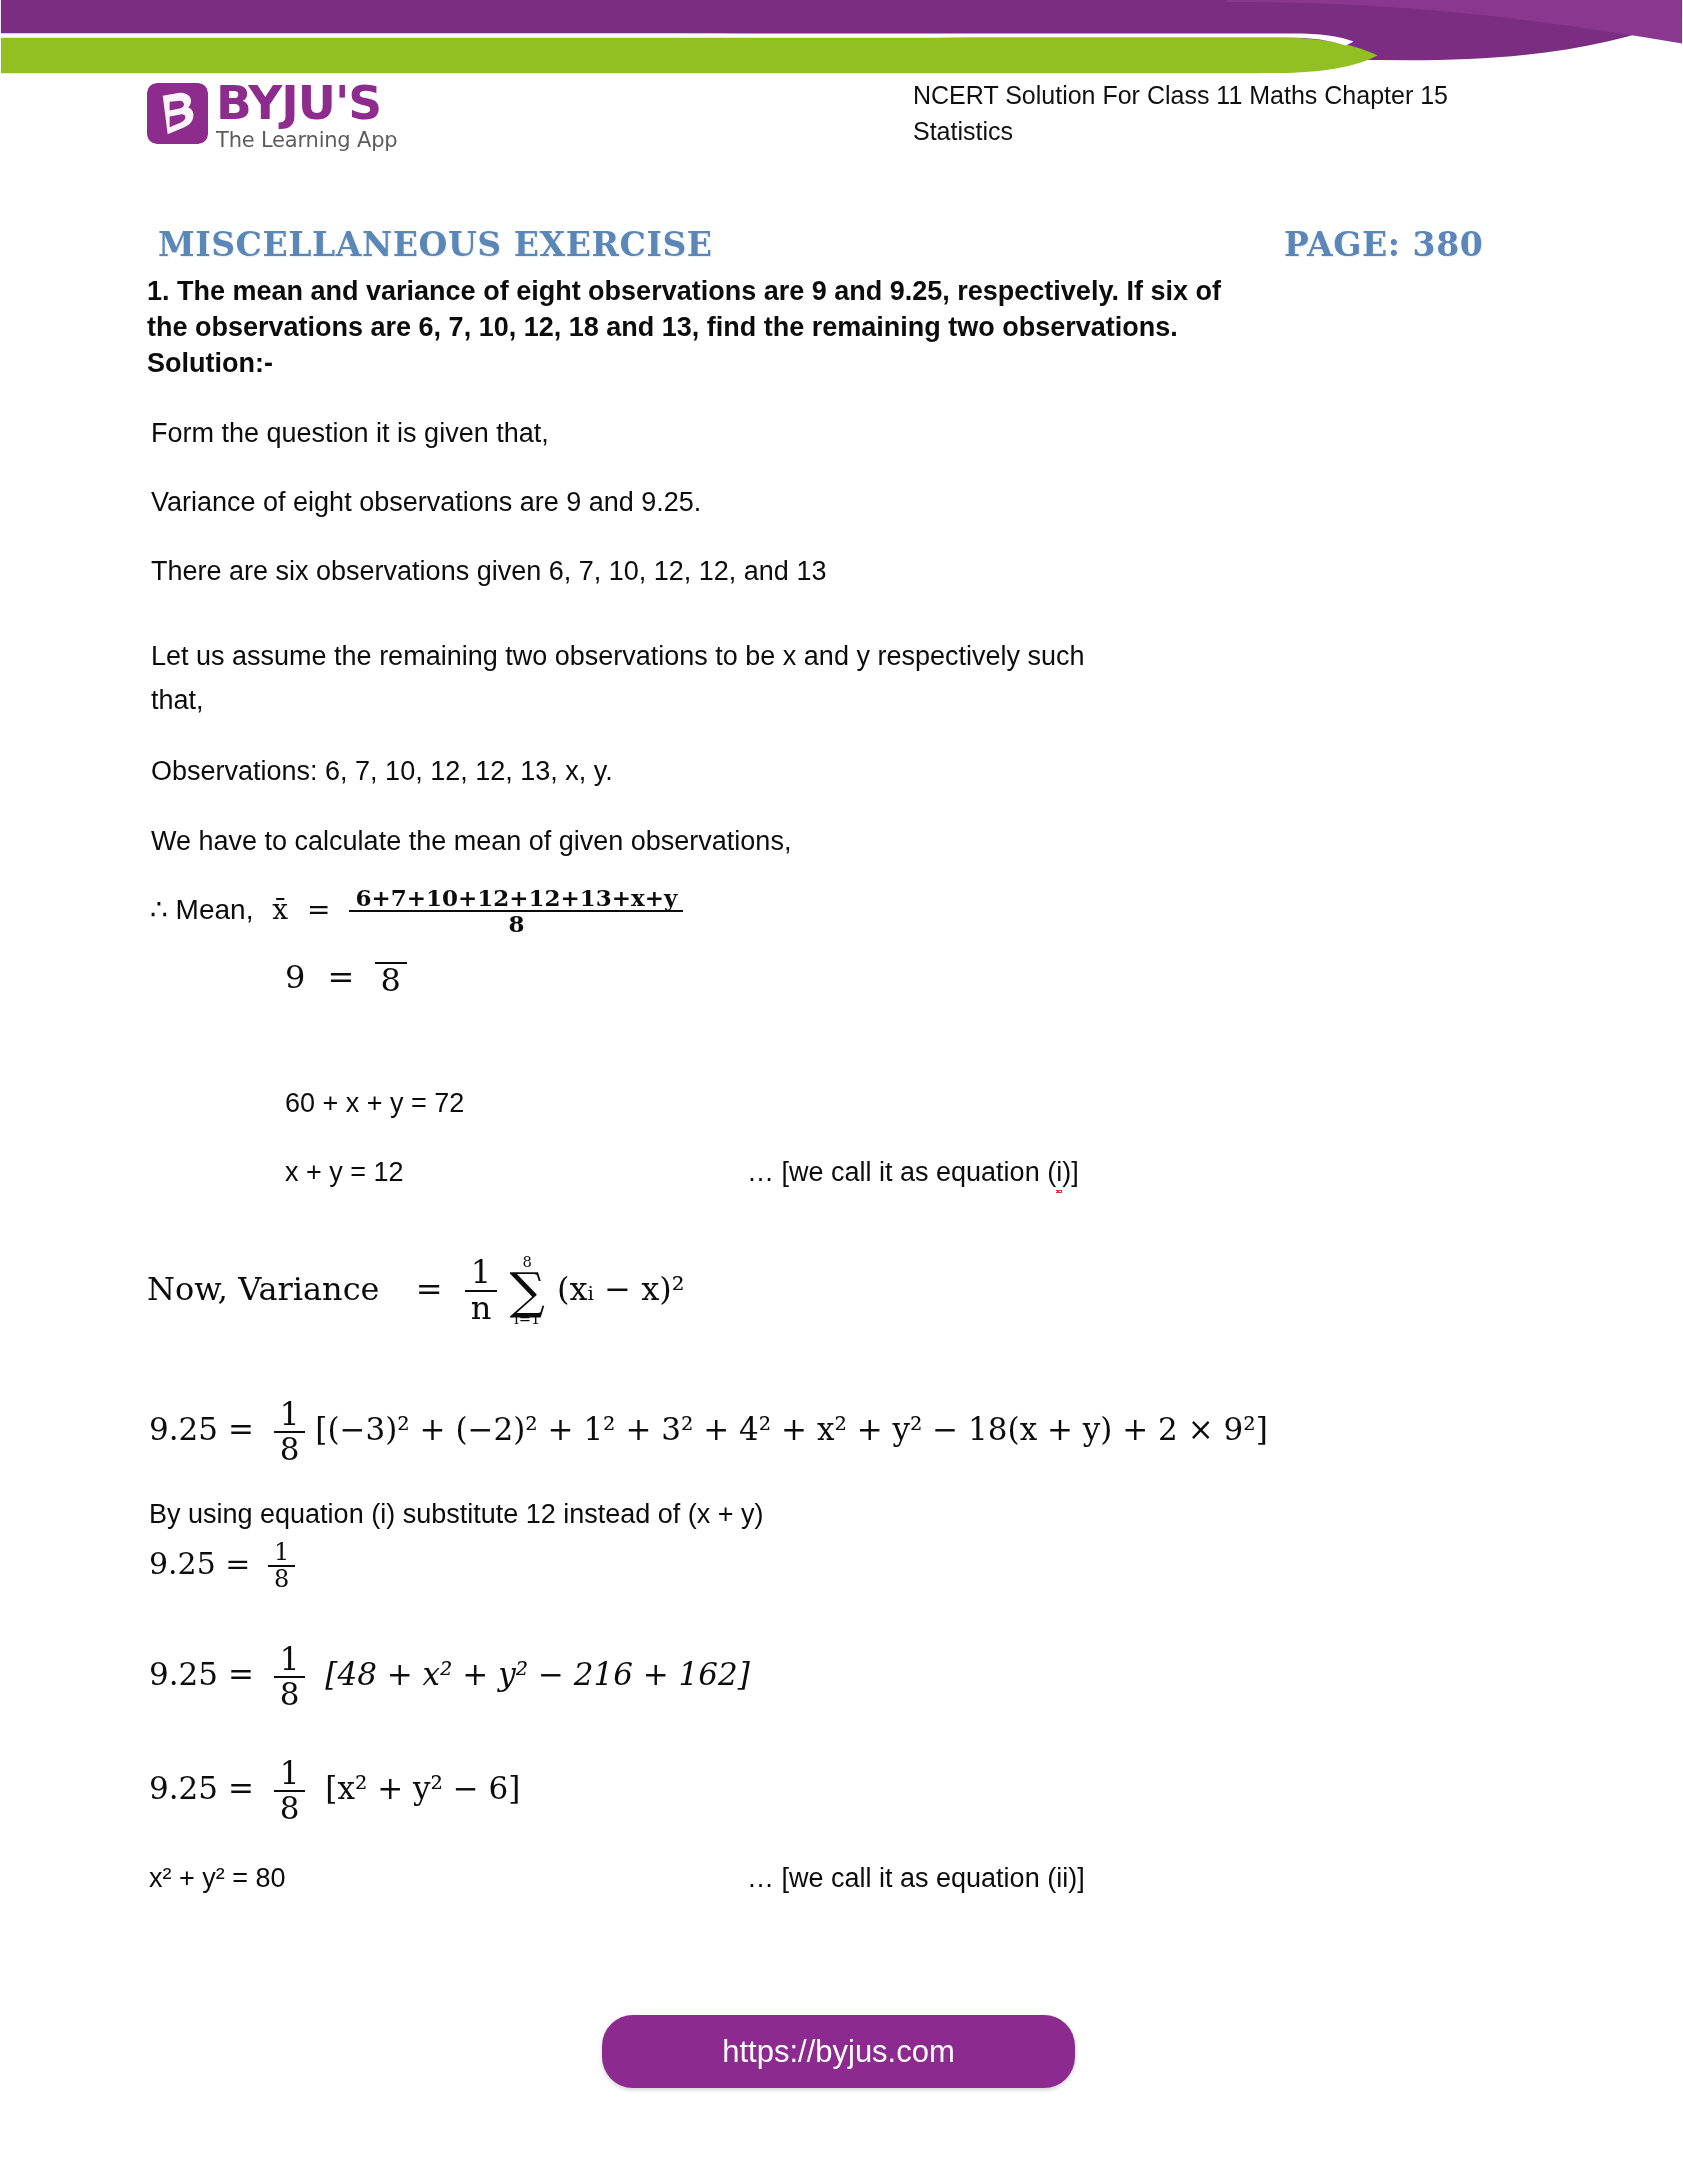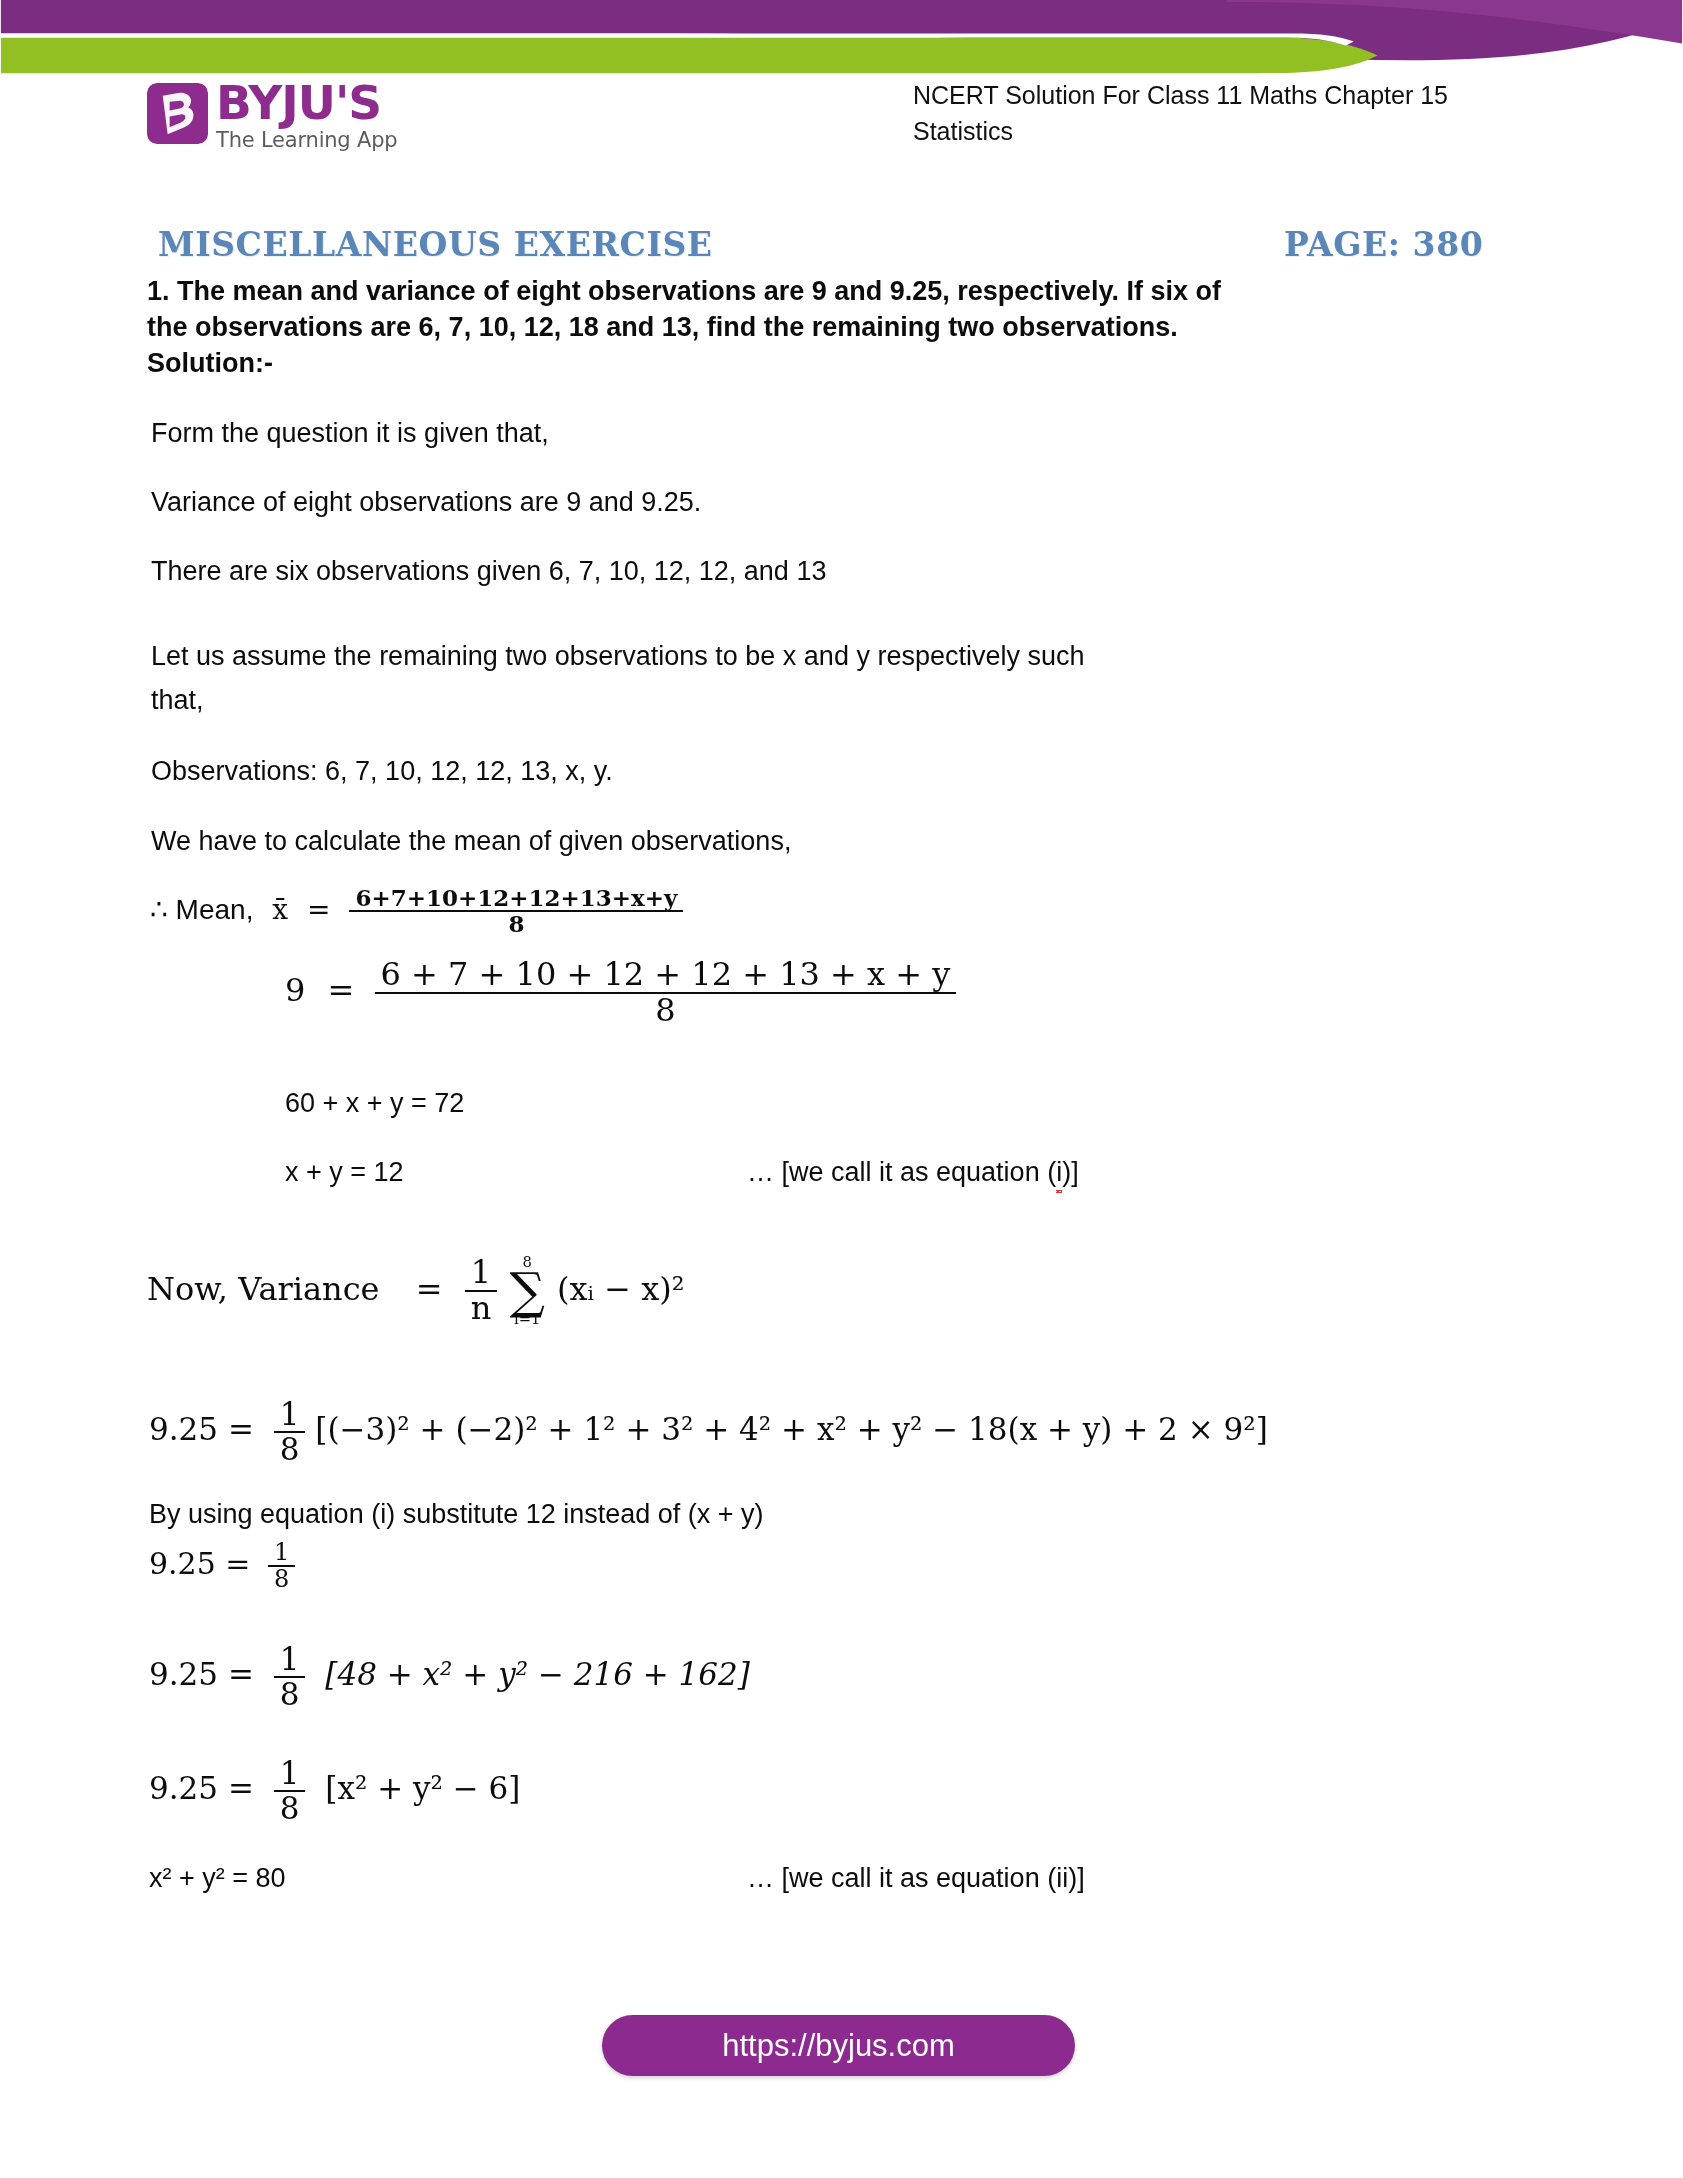--- a/index.html
+++ b/index.html
@@ -155,21 +155,21 @@
       linear-gradient(-45deg, transparent 40%, #e03030 40%, #e03030 60%, transparent 60%);
     background-size: 4px 3px;
   }
 
   
   #footer-btn {
     position: absolute;
     left: 602px;
     top: 2015px;
     width: 473px;
-    height: 61px;
+    height: 73px;
     background: #8c2a90;
     border-radius: 31px;
     display: flex;
     align-items: center;
     justify-content: center;
     box-shadow: 0 2px 4px rgba(0,0,0,0.18);
   }
   #footer-url {
     color: #ffffff;
     font-size: 31px;
@@ -234,21 +234,20 @@
     <span class="num">6+7+10+12+12+13+x+y</span>
     <span class="bar"></span>
     <span class="den">8</span>
   </span>
 </div>
 
 <div class="math" style="left:285px; top:958px; font-size:32px;">
   <span class="inline-mid">9</span>
   <span class="inline-mid" style="margin-left:12px;">=</span>
   <span class="frac" style="margin-left:10px;">
-    <span class="num">6 + 7 + 10 + 12 + 12 + 13 + x + y</span>
     <span class="bar"></span>
     <span class="den">8</span>
   </span>
 </div>
 
 <div class="body-text" style="left:285px; top:1086px;">60 + x + y = 72</div>
 
 <div class="body-text" style="left:285px; top:1155px;">x + y = 12</div>
 <div class="body-text" style="left:747px; top:1155px;text-align:right;">
   <span>… [we call it as equation (</span><span class="squiggle">i</span><span>)]</span>

